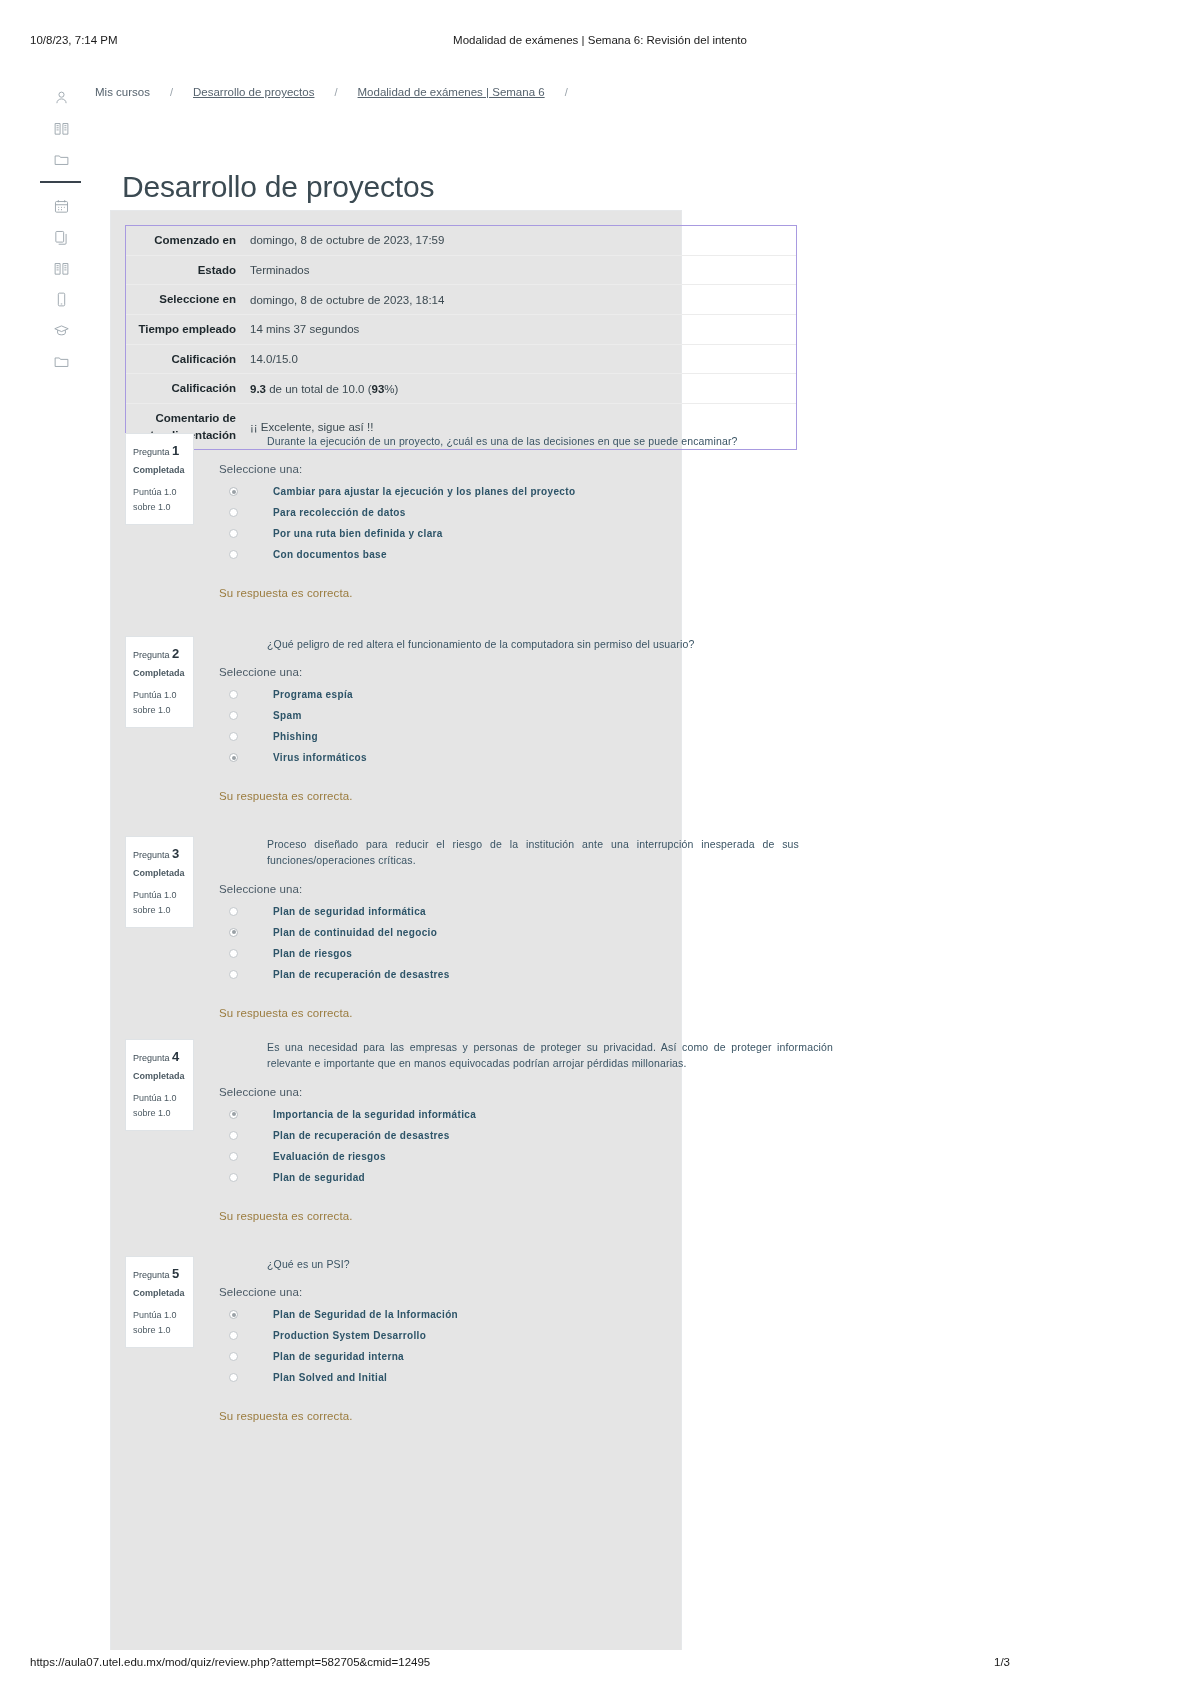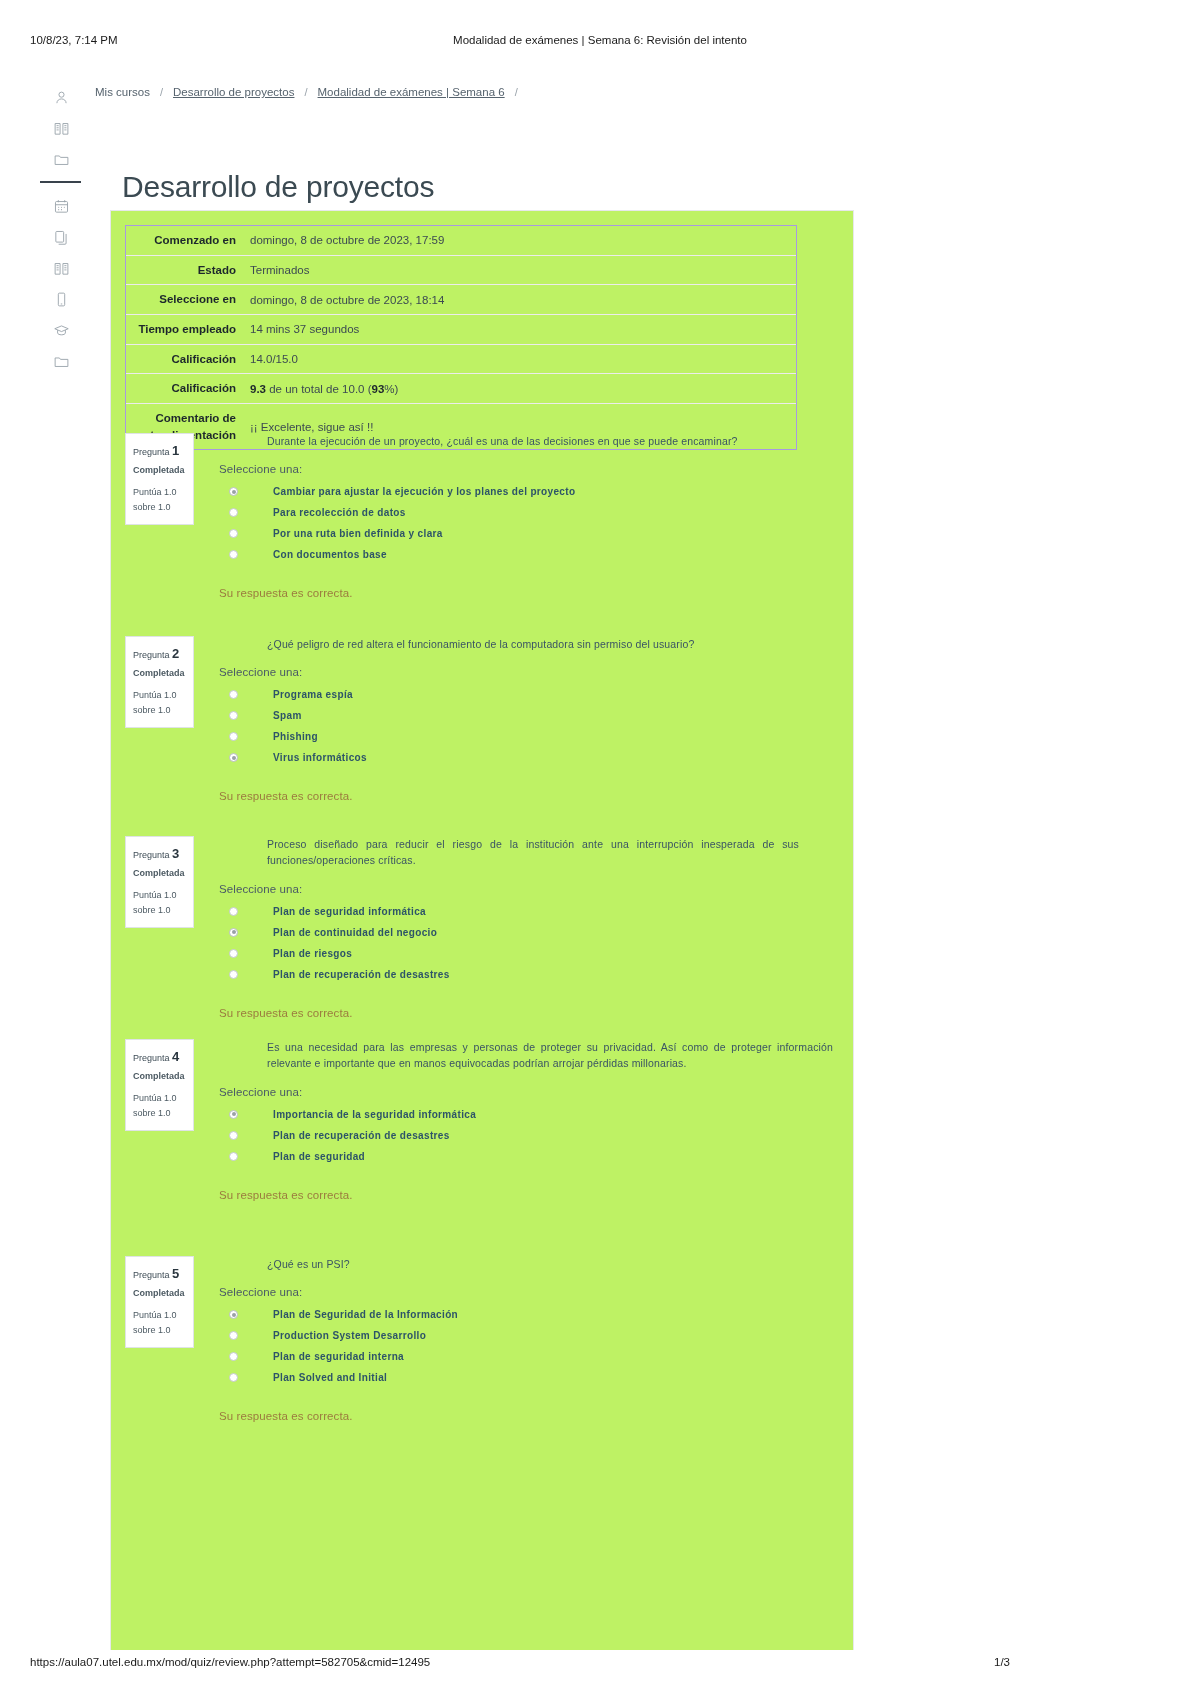--- a/index.html
+++ b/index.html
@@ -38,43 +38,43 @@
   }
   .rail-item svg { display:block; }
   .rail-divider {
     height:2px; background:#39434c; margin:6px 0 8px 0; width:41px;
   }
 
   
   .breadcrumb {
     position:absolute; left:95px; top:86px;
     font-size:11.5px; color:#56636e;
-    display:flex; align-items:center; gap:0px;
+    display:flex; align-items:center; gap:10px;
   }
   .breadcrumb span.crumb { color:#56636e; }
   .breadcrumb a.crumb {
     color:#56636e; text-decoration:underline; cursor:pointer;
   }
   .breadcrumb .sep { color:#9aa3ab; margin:0 10px; font-size:11px; }
 
   
   .page-title {
     position:absolute; left:122px; top:150px;
     font-size:30px; font-weight:400; color:#3b4a52;
     letter-spacing:-0.2px;
   }
 
   
   .card {
     position:absolute; left:110px; top:210px;
-    width:744px; height:1440px;
+    width:572px; height:1440px;
     border-left:1px solid #e6e8ea;
     border-right:1px solid #e6e8ea;
     border-top:1px solid #e6e8ea;
-    background:#bef264;
+    background:#e5e5e5;
   }
 
   
   .summary {
     position:absolute; left:14px; top:14px;
     width:672px;
     border:1px solid #a89ae0;
     border-collapse:collapse;
   }
   .summary table { width:100%; border-collapse:collapse; }
@@ -383,20 +383,24 @@
             <div class="opt">
               <span class="radio sel"></span>
               <span class="olabel">Importancia de la seguridad informática</span>
             </div>
             <div class="opt">
               <span class="radio"></span>
               <span class="olabel">Plan de recuperación de desastres</span>
             </div>
             <div class="opt">
               <span class="radio"></span>
+              <span class="olabel">Evaluación de riesgos</span>
+            </div>
+            <div class="opt">
+              <span class="radio"></span>
               <span class="olabel">Plan de seguridad</span>
             </div>
           </div>
           <div class="feedback" style="margin-top: 22px;">Su respuesta es correcta.</div>
         </div>
       </div>
       <div class="qblock" style="top: 1045px;">
         <div class="qinfo">
           <div class="qnum-line"><span>Pregunta</span> <b>5</b></div>
           <div class="qstate">Completada</div>

